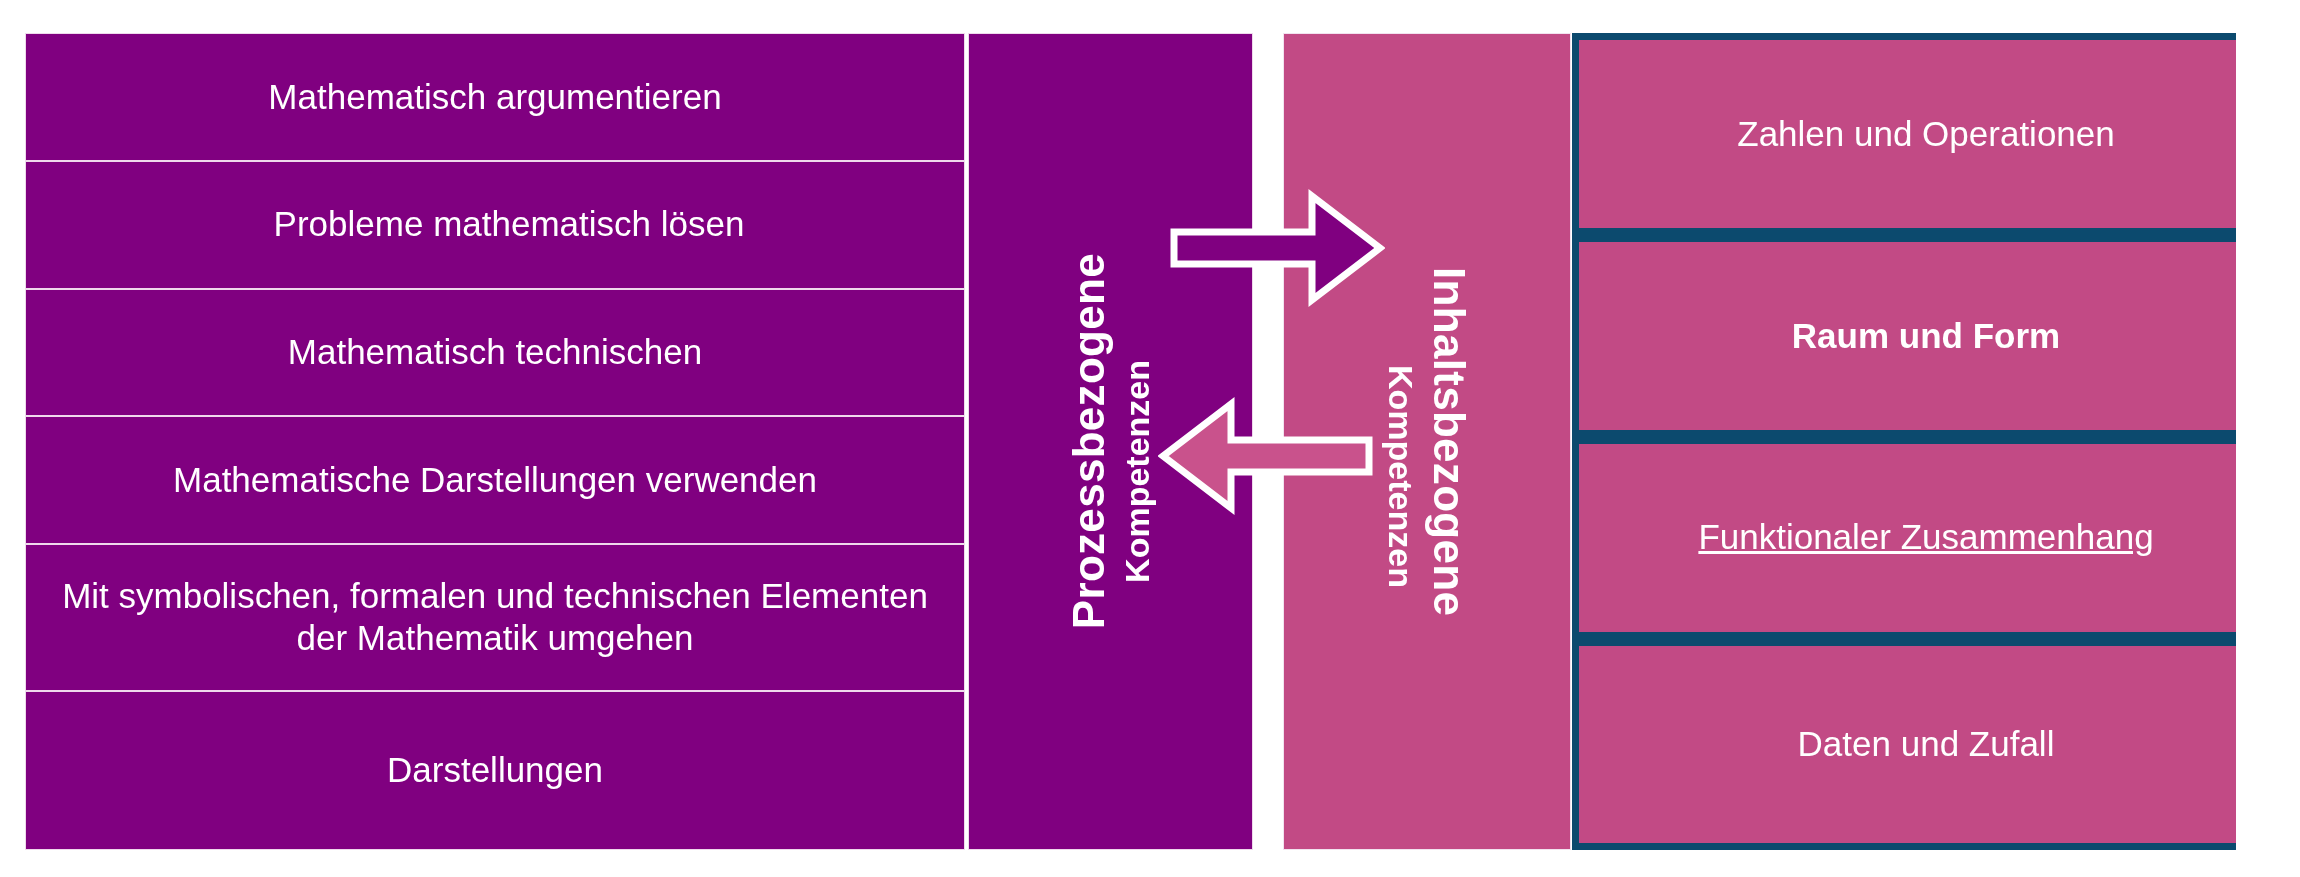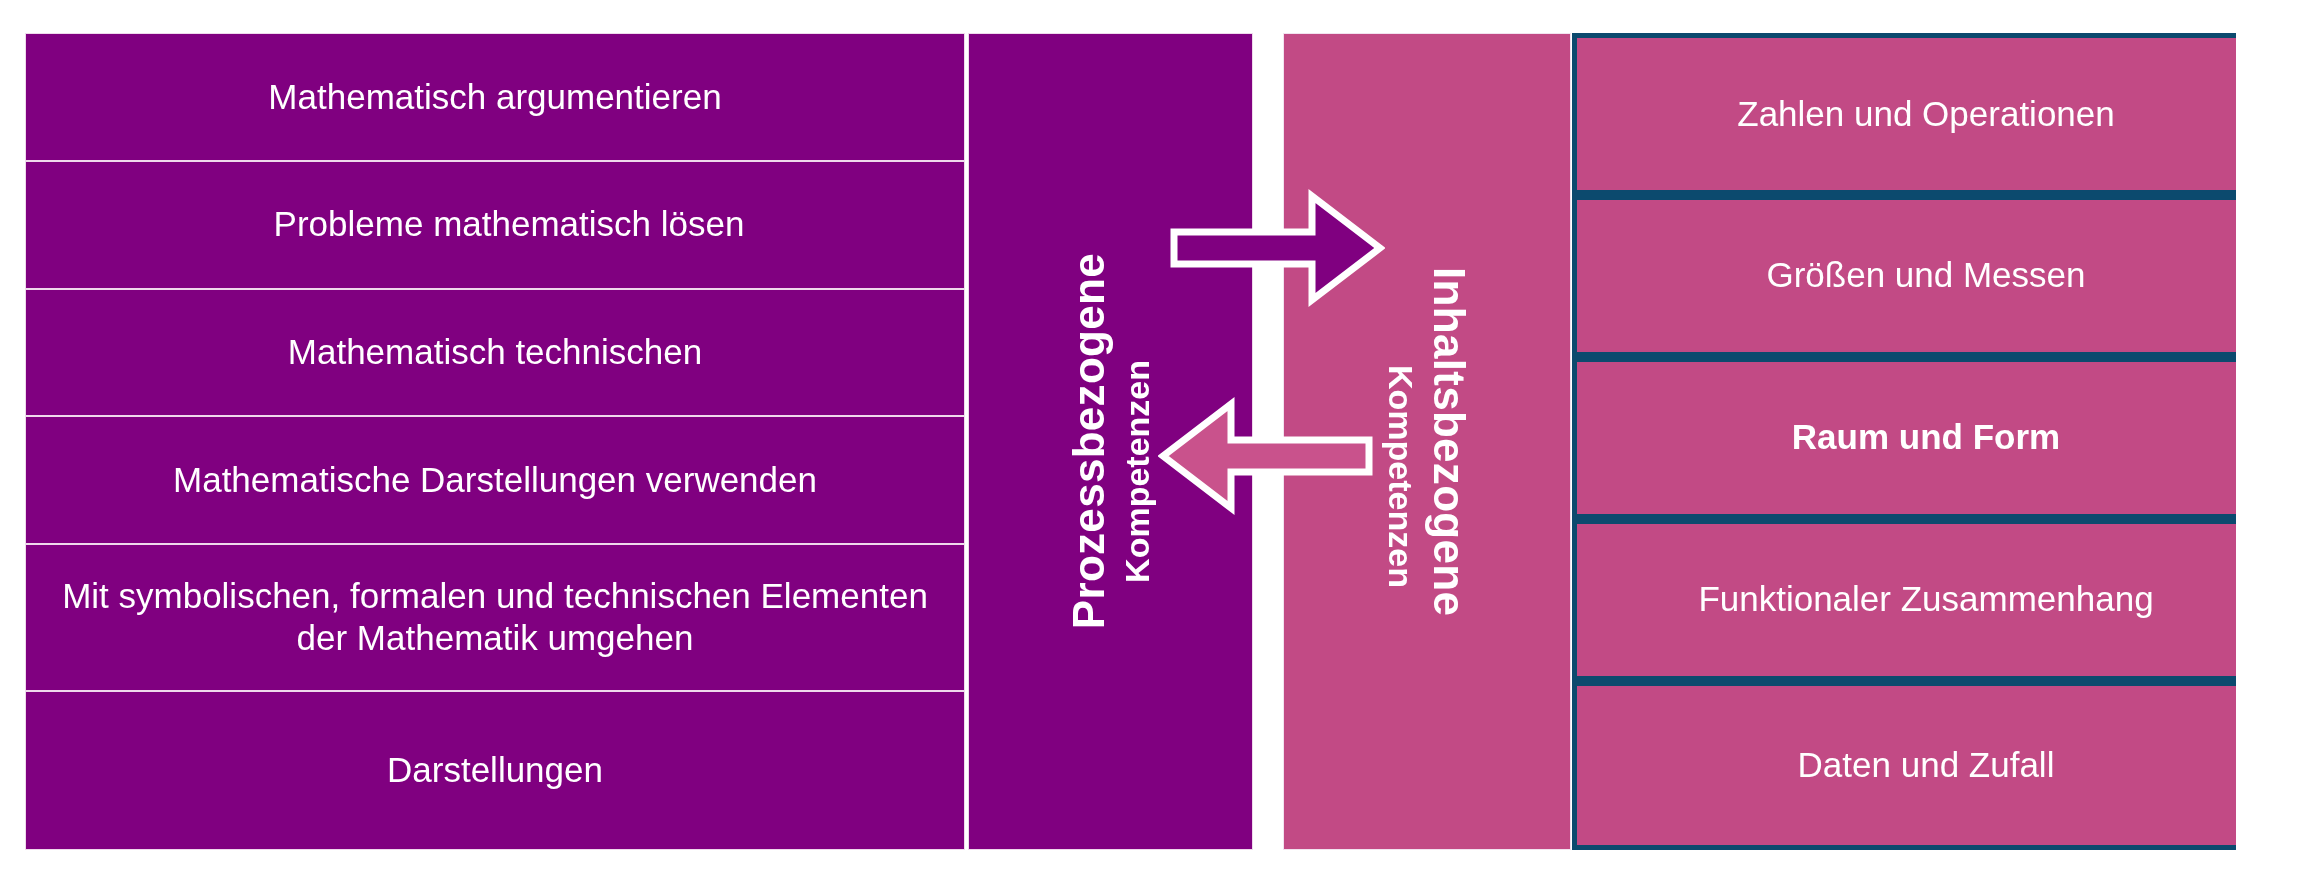--- a/index.html
+++ b/index.html
@@ -120,21 +120,21 @@
     left: 1572px;
     top: 33px;
     width: 708px;
     height: 817px;
     display: flex;
     flex-direction: column;
   }
   .cont-row {
     box-sizing: border-box;
     background: #c24a85;
-    border: 5px solid #0c4a6e;
+    border: 7px solid #0c4a6e;
     color: #ffffff;
     display: flex;
     align-items: center;
     justify-content: center;
     text-align: center;
     padding: 0 12px;
     font-size: 35px;
     line-height: 1.22;
   }
 
@@ -164,23 +164,22 @@
     <span class="v-minor">Kompetenzen</span>
   </div>
 
   <div class="band-content">
     <span class="v-minor">Kompetenzen</span>
     <span class="v-major">Inhaltsbezogene</span>
   </div>
 
   <div class="col-content">
     <div class="cont-row" style="flex:1 1 0;">Zahlen und Operationen</div>
-    <div class="cont-row" style="flex:1 1 0;">Größen und Messen</div>
     <div class="cont-row" style="flex:1 1 0;font-weight:bold;">Raum und Form</div>
-    <div class="cont-row" style="flex:1 1 0;">Funktionaler Zusammenhang</div>
+    <div class="cont-row" style="flex:1 1 0;text-decoration:underline;">Funktionaler Zusammenhang</div>
     <div class="cont-row" style="flex:1.05 1 0;">Daten und Zufall</div>
   </div>
 
   <div class="arrow" style="left:1170px; top:188px; width:215px; height:120px;">
     <svg width="215" height="120" viewBox="0 0 215 120" xmlns="http://www.w3.org/2000/svg">
       <polygon points="4,44 142,44 142,8 210,60 142,112 142,76 4,76" fill="#800080" stroke="#ffffff" stroke-width="7" stroke-linejoin="miter"></polygon>
     </svg>
   </div>
 
   <div class="arrow" style="left:1158px; top:396px; width:215px; height:120px;">

